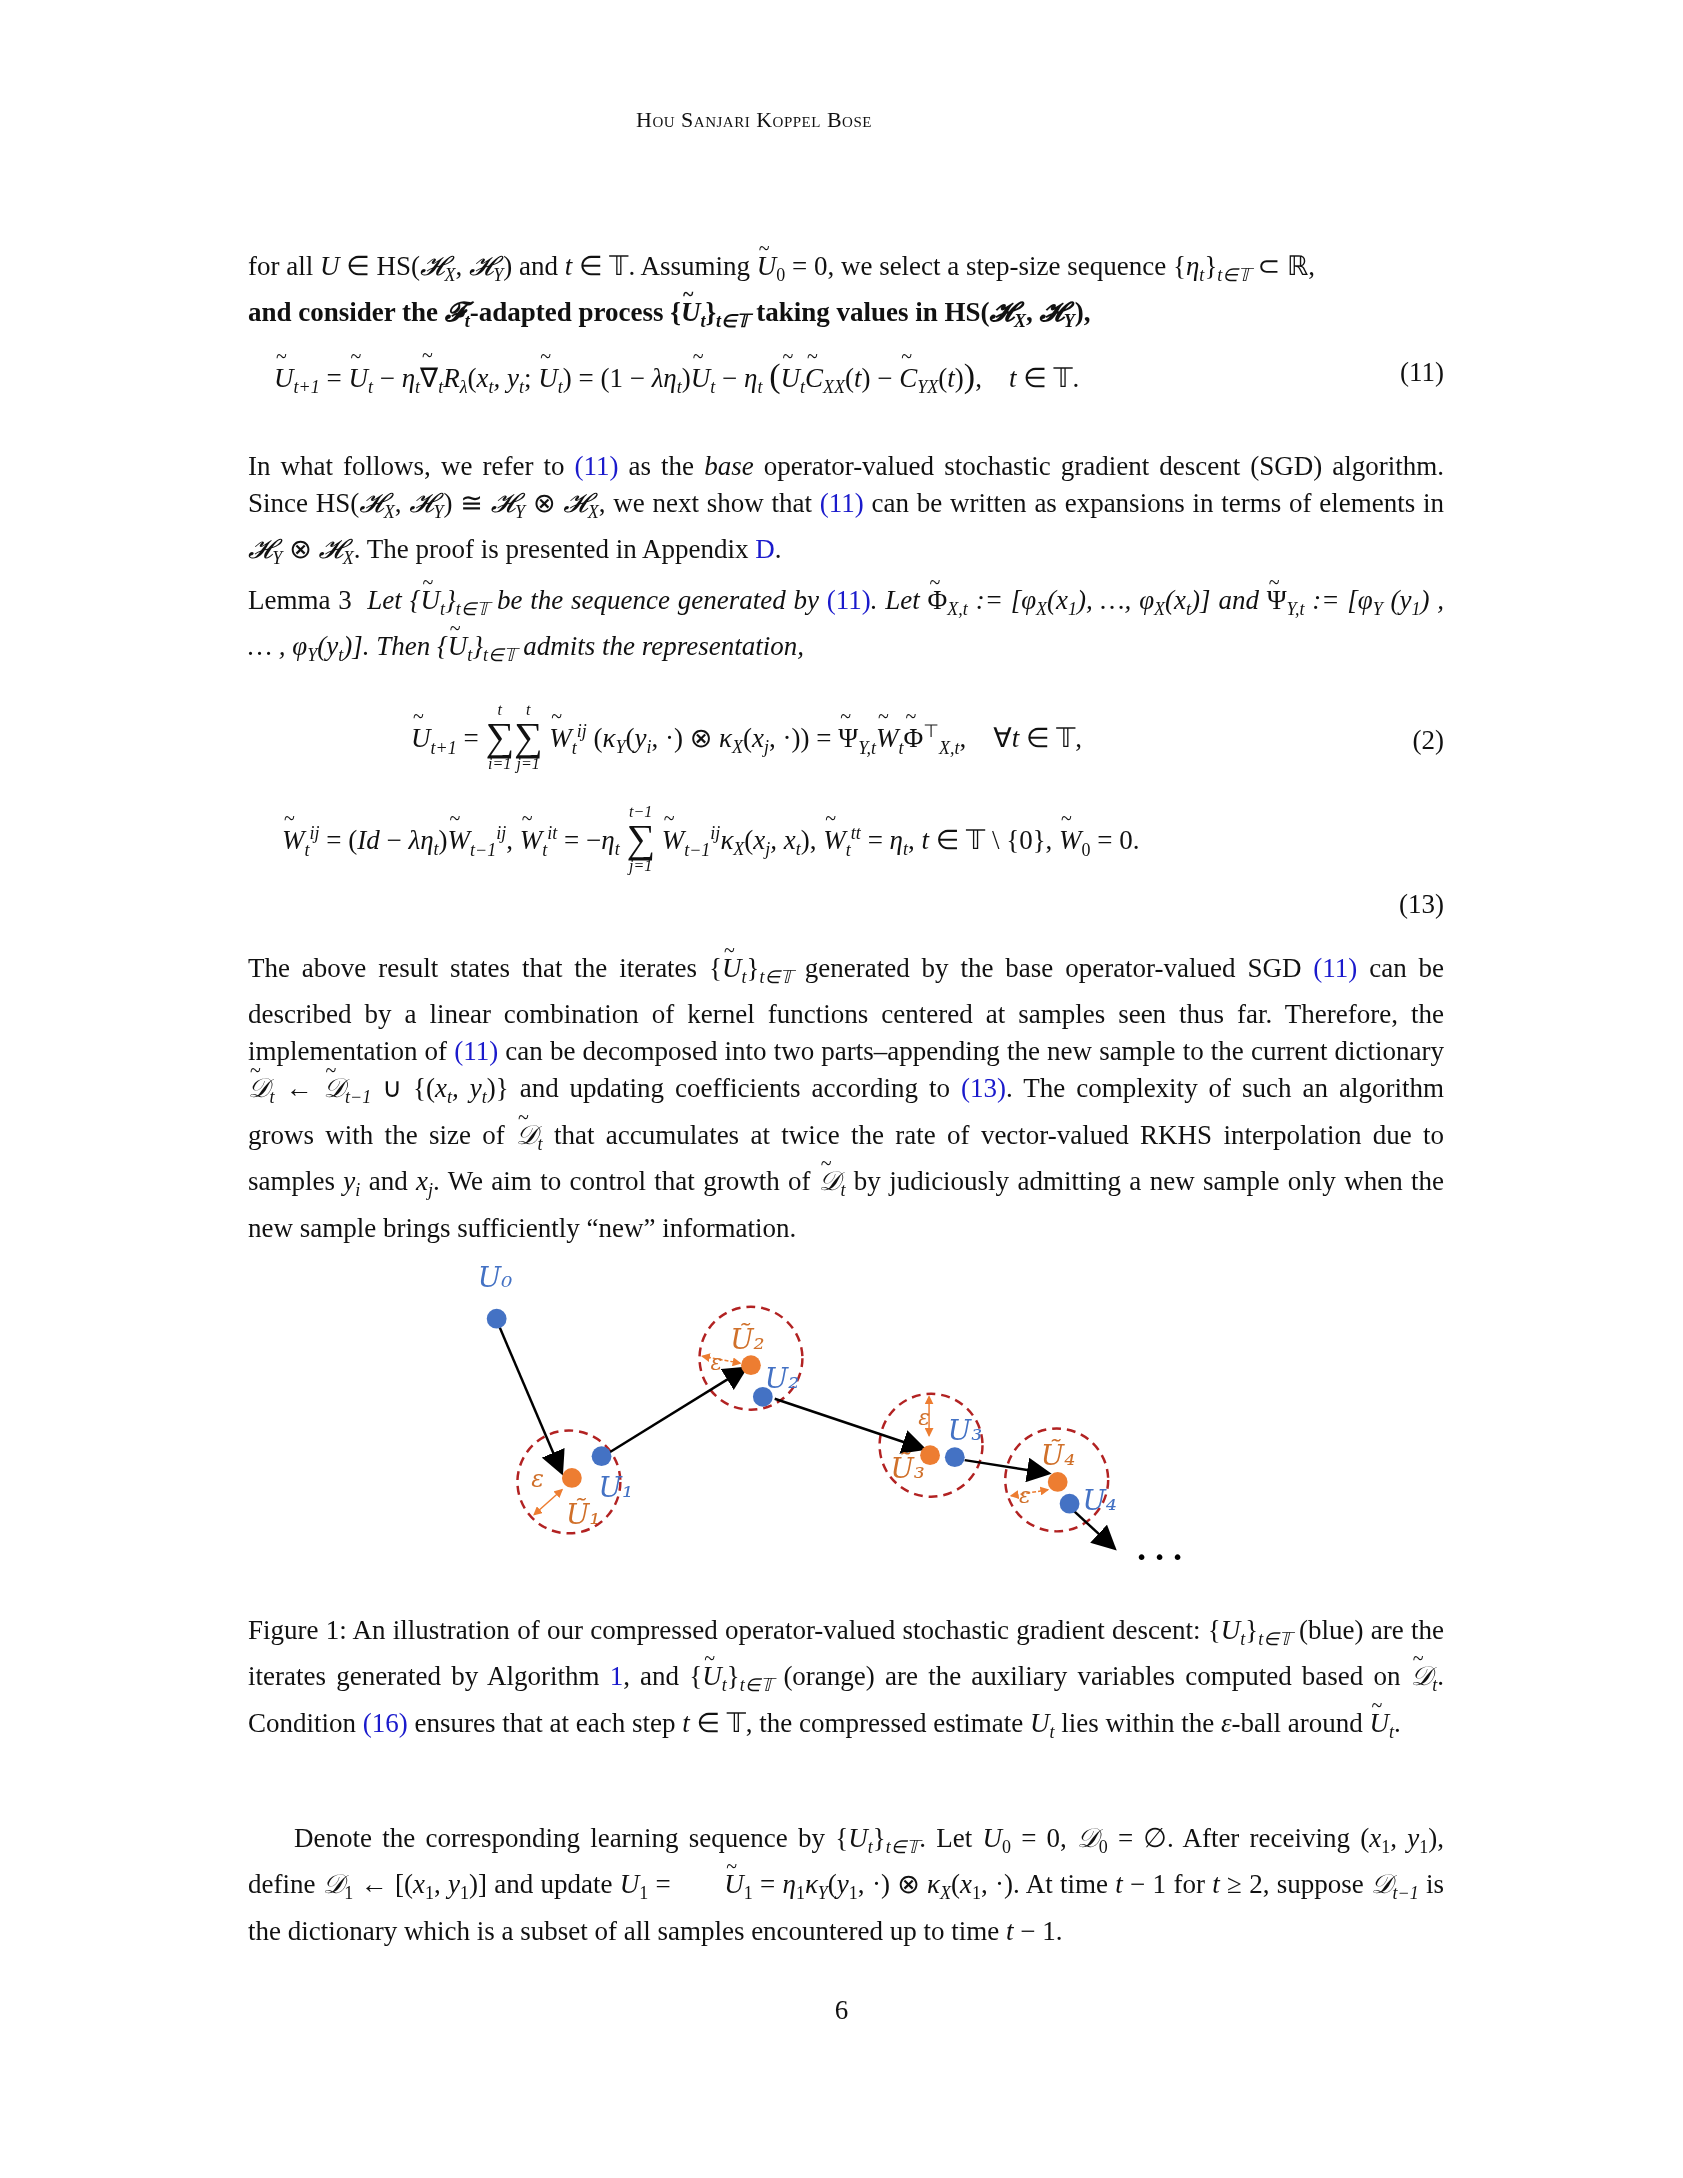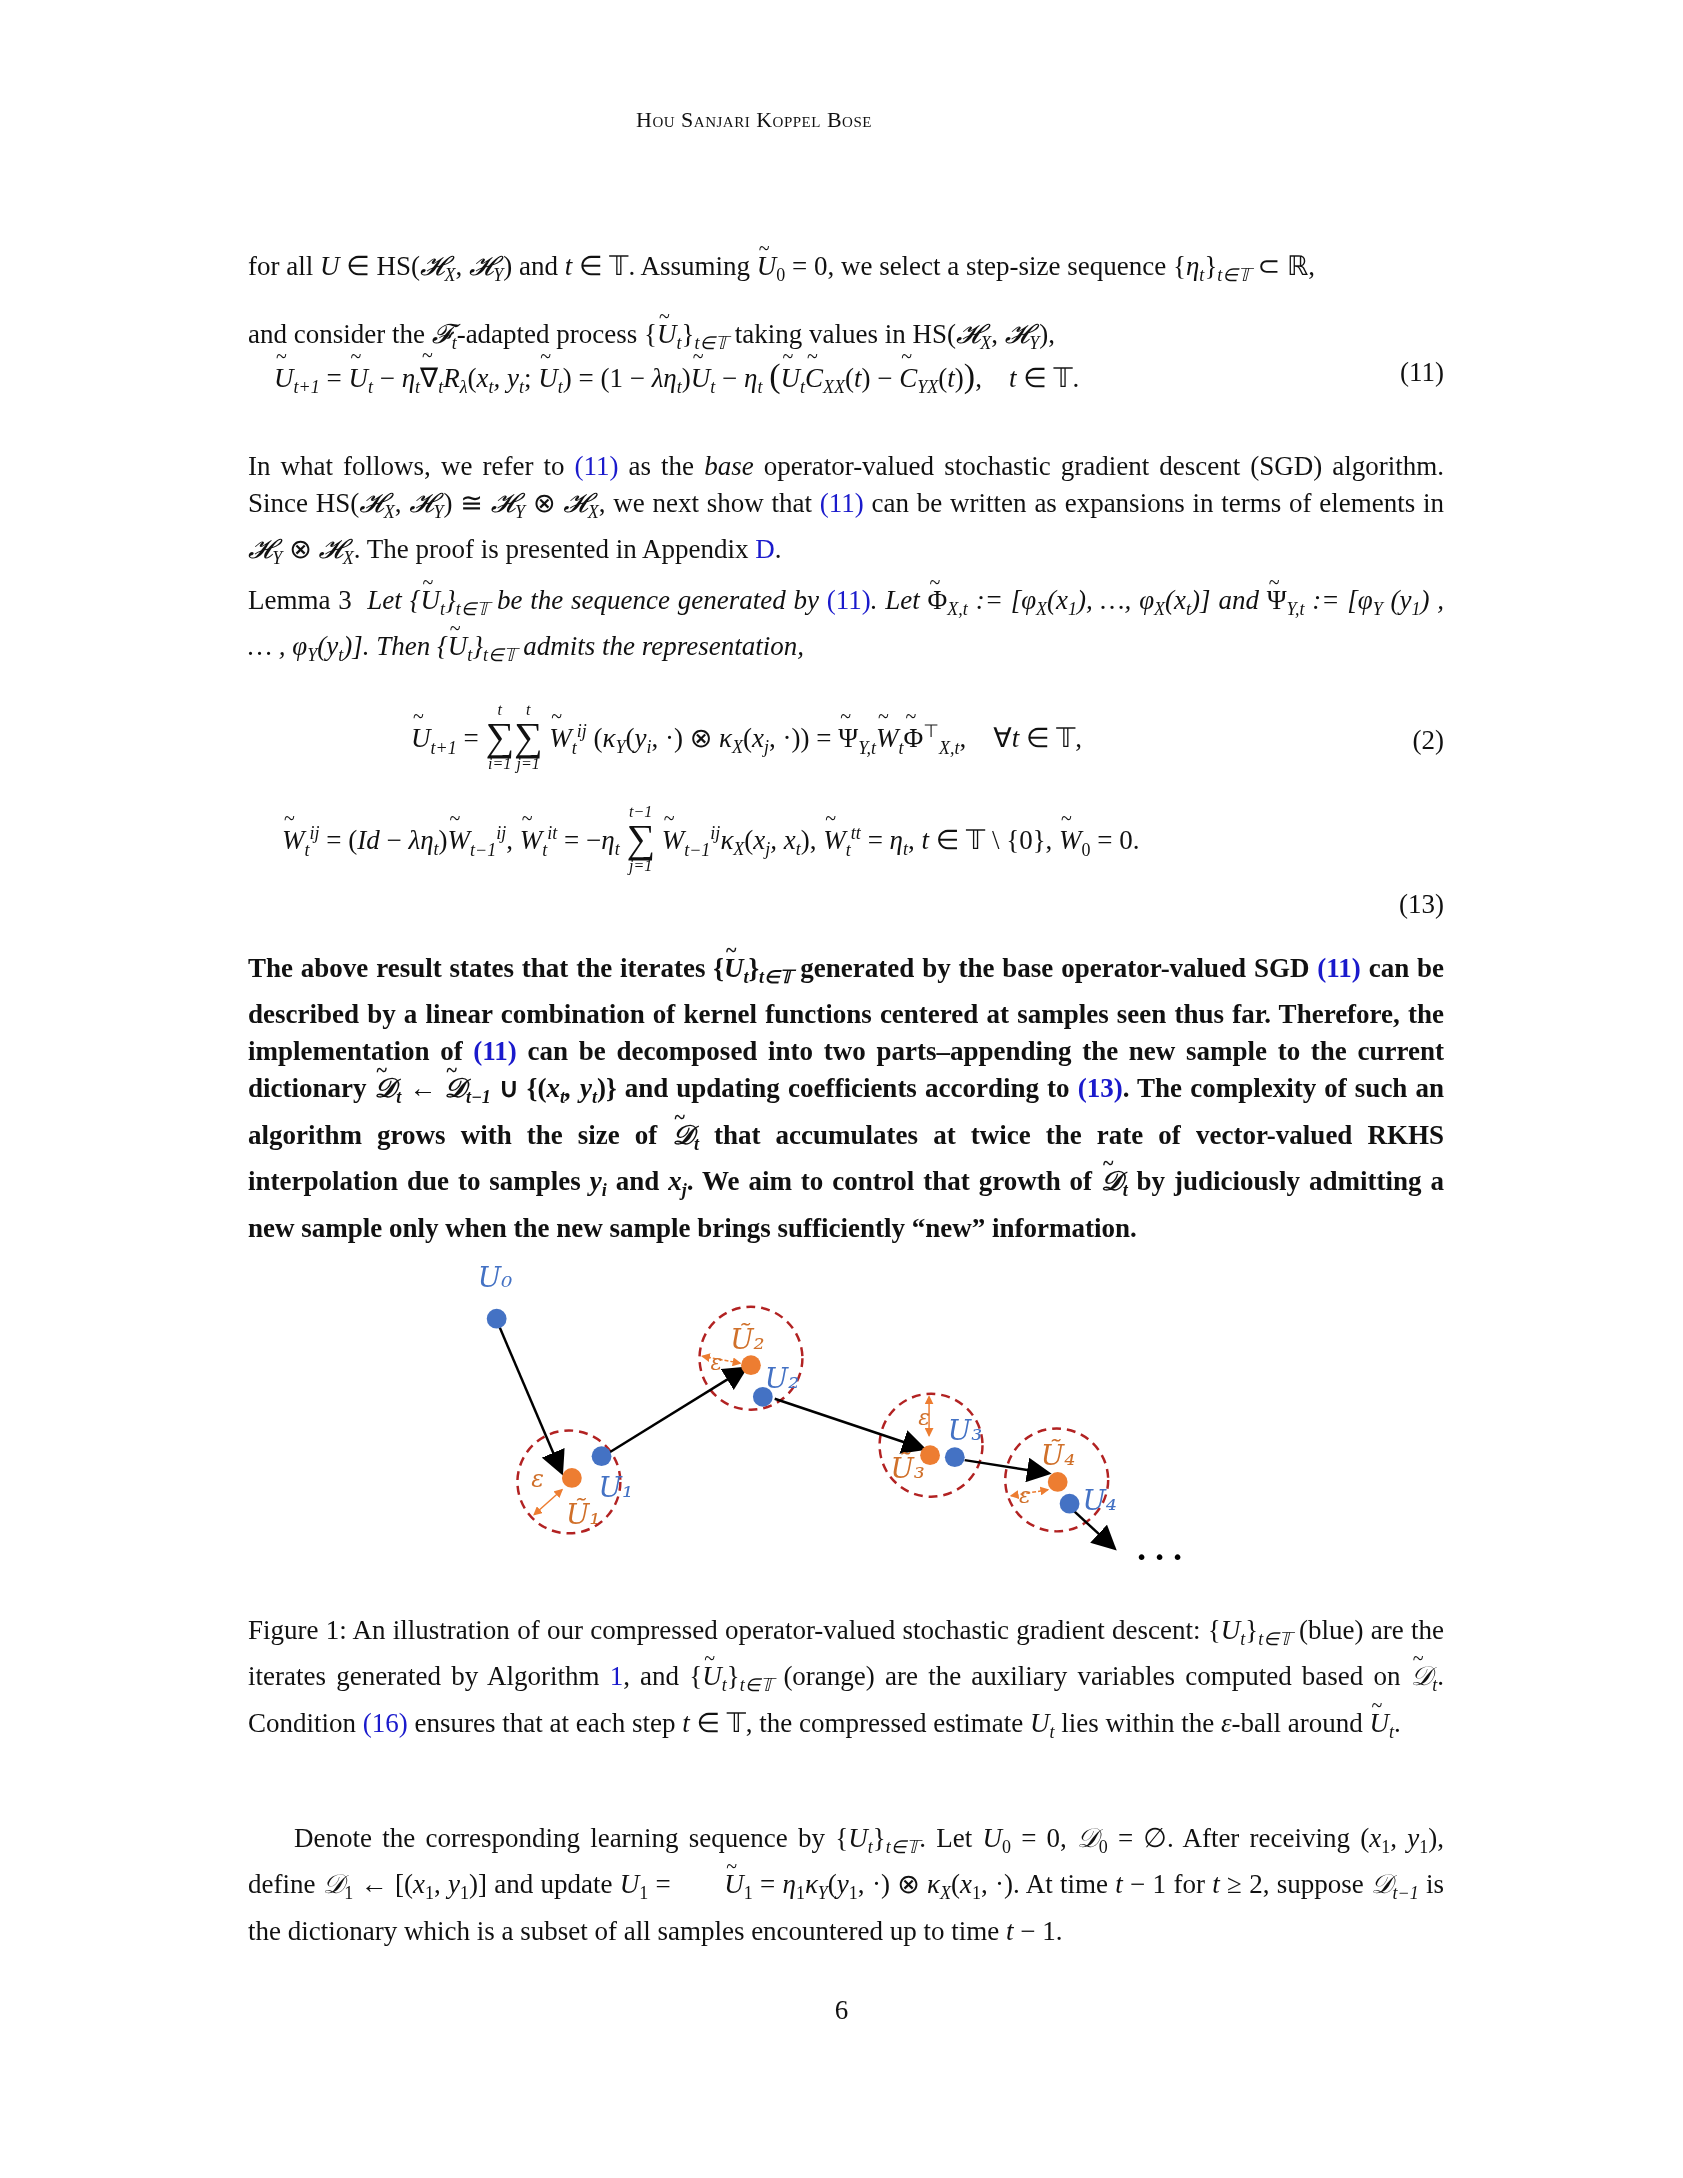--- a/index.html
+++ b/index.html
@@ -19,21 +19,21 @@
   .fig { position:absolute; left:465px; top:1252px; width:752px; height:347px; }
   .pagenum { position:absolute; top:1995px; left:0; width:1683px; text-align:center; font-size:27px; }
 </style>
 </head>
 <body>
 
 <div class="header">Hou Sanjari Koppel Bose</div>
 
 <div class="text" style="top:248px;">
   <p>for all <span class="m">U</span> ∈ HS(<span class="m">𝓗<sub>X</sub></span>, <span class="m">𝓗<sub>Y</sub></span>) and <span class="m">t</span> ∈ 𝕋. Assuming <span class="m tilde">U</span><sub>0</sub> = 0, we select a step-size sequence {<span class="m">η<sub>t</sub></span>}<sub class="m">t∈𝕋</sub> ⊂ ℝ,</p>
-  <p style="margin-top:22px;">and consider the <span class="m">𝓕<sub>t</sub></span>-adapted process {<span class="m tilde">U</span><sub class="m">t</sub>}<sub class="m">t∈𝕋</sub> taking values in HS(<span class="m">𝓗<sub>X</sub></span>, <span class="m">𝓗<sub>Y</sub></span>),</p>
+  <p style="margin-top:0;font-weight:bold;">and consider the <span class="m">𝓕<sub>t</sub></span>-adapted process {<span class="m tilde">U</span><sub class="m">t</sub>}<sub class="m">t∈𝕋</sub> taking values in HS(<span class="m">𝓗<sub>X</sub></span>, <span class="m">𝓗<sub>Y</sub></span>),</p>
 </div>
 
 <div class="eq" style="top:357px;">
   <span style="margin-left:26px;"><span class="m tilde">U</span><sub class="m">t+1</sub> = <span class="m tilde">U</span><sub class="m">t</sub> − <span class="m">η<sub>t</sub></span><span class="tilde">∇</span><sub class="m">t</sub><span class="m">R</span><sub class="m">λ</sub>(<span class="m">x<sub>t</sub>, y<sub>t</sub></span>; <span class="m tilde">U</span><sub class="m">t</sub>) = (1 − <span class="m">λη<sub>t</sub></span>)<span class="m tilde">U</span><sub class="m">t</sub> − <span class="m">η<sub>t</sub></span> <span style="font-size:34px;">(</span><span class="m tilde">U</span><sub class="m">t</sub><span class="m tilde">C</span><sub class="m">XX</sub>(<span class="m">t</span>) − <span class="m tilde">C</span><sub class="m">YX</sub>(<span class="m">t</span>)<span style="font-size:34px;">)</span>, &nbsp;&nbsp; <span class="m">t</span> ∈ 𝕋.</span>
   <span class="eqnum">(11)</span>
 </div>
 
 <div class="text" style="top:448px;">
   <p>In what follows, we refer to <span class="ref">(11)</span> as the <span class="it">base</span> operator-valued stochastic gradient descent (SGD) algorithm. Since HS(<span class="m">𝓗<sub>X</sub></span>, <span class="m">𝓗<sub>Y</sub></span>) ≅ <span class="m">𝓗<sub>Y</sub></span> ⊗ <span class="m">𝓗<sub>X</sub></span>, we next show that <span class="ref">(11)</span> can be written as expansions in terms of elements in <span class="m">𝓗<sub>Y</sub></span> ⊗ <span class="m">𝓗<sub>X</sub></span>. The proof is presented in Appendix <span class="ref">D</span>.</p>
 </div>
@@ -53,21 +53,21 @@
 
 <div class="eq" style="top:797px; height:119px;">
   <div style="position:absolute; left:34px; top:10px;">
     <span class="m tilde">W</span><sub class="m">t</sub><sup class="m">ij</sup> = (<span class="it">Id</span> − <span class="m">λη<sub>t</sub></span>)<span class="m tilde">W</span><sub class="m">t−1</sub><sup class="m">ij</sup>, <span class="m tilde">W</span><sub class="m">t</sub><sup class="m">it</sup> = −<span class="m">η<sub>t</sub></span>
     <span style="display:inline-block; text-align:center; vertical-align:middle; position:relative; top:-4px;"><span style="font-size:16px; display:block;" class="m">t−1</span><span style="font-size:40px; line-height:36px; display:block;">∑</span><span style="font-size:16px; display:block;" class="m">j=1</span></span>
     <span class="m tilde">W</span><sub class="m">t−1</sub><sup class="m">ij</sup><span class="m">κ<sub>X</sub></span>(<span class="m">x<sub>j</sub>, x<sub>t</sub></span>), <span class="m tilde">W</span><sub class="m">t</sub><sup class="m">tt</sup> = <span class="m">η<sub>t</sub></span>, <span class="m">t</span> ∈ 𝕋 \ {0}, <span class="m tilde">W</span><sub>0</sub> = 0.
   </div>
   <span class="eqnum" style="top:92px;">(13)</span>
 </div>
 
-<div class="text" style="top:950px;font-weight:bold;">
+<div class="text" style="top:950px;">
   <p>The above result states that the iterates {<span class="m tilde">U</span><sub class="m">t</sub>}<sub class="m">t∈𝕋</sub> generated by the base operator-valued SGD <span class="ref">(11)</span> can be described by a linear combination of kernel functions centered at samples seen thus far. Therefore, the implementation of <span class="ref">(11)</span> can be decomposed into two parts–appending the new sample to the current dictionary <span class="m tilde">𝒟</span><sub class="m">t</sub> ← <span class="m tilde">𝒟</span><sub class="m">t−1</sub> ∪ {(<span class="m">x<sub>t</sub>, y<sub>t</sub></span>)} and updating coefficients according to <span class="ref">(13)</span>. The complexity of such an algorithm grows with the size of <span class="m tilde">𝒟</span><sub class="m">t</sub> that accumulates at twice the rate of vector-valued RKHS interpolation due to samples <span class="m">y<sub>i</sub></span> and <span class="m">x<sub>j</sub></span>. We aim to control that growth of <span class="m tilde">𝒟</span><sub class="m">t</sub> by judiciously admitting a new sample only when the new sample brings sufficiently “new” information.</p>
 </div>
 
 <svg class="fig" viewBox="470 1265 760 350" xmlns="http://www.w3.org/2000/svg">
   <defs>
     <marker id="ah" markerWidth="10" markerHeight="10" refX="8" refY="5" orient="auto">
         <path d="M0,0 L10,5 L0,10 z" fill="#000"></path>
       </marker>
     <marker id="oh" markerWidth="6" markerHeight="6" refX="5" refY="3" orient="auto">
         <path d="M0,0 L6,3 L0,6 z" fill="#ed7d31"></path>

